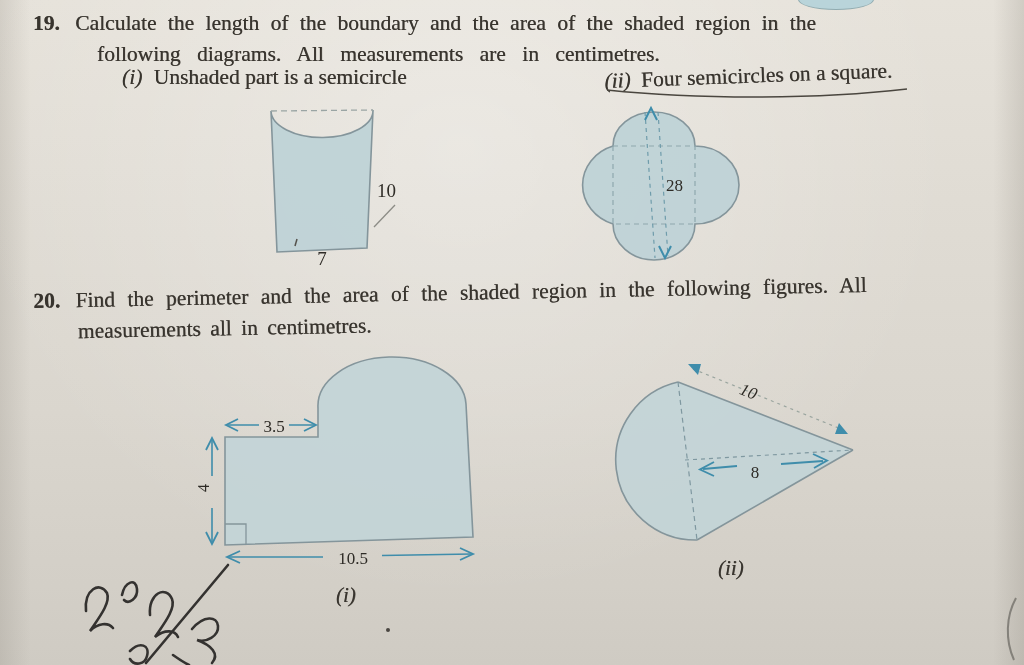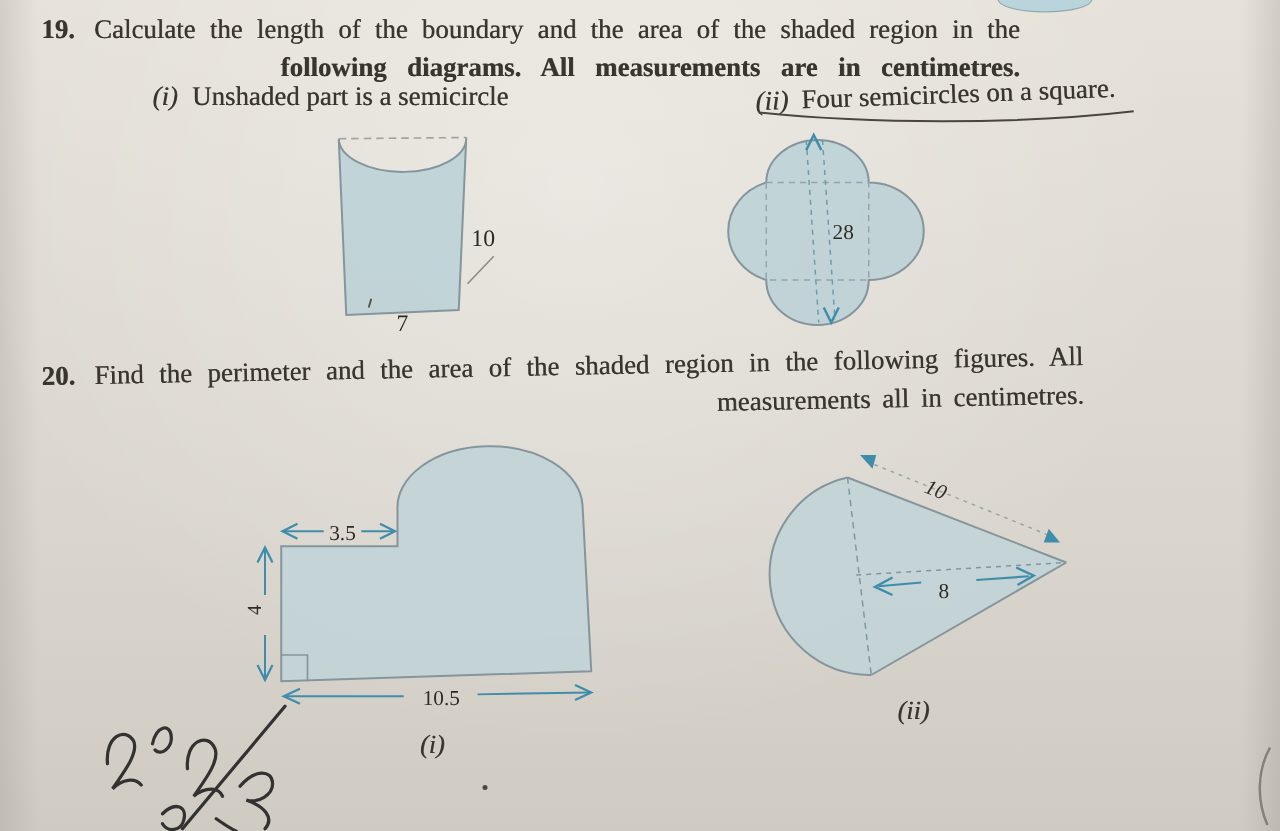--- a/index.html
+++ b/index.html
@@ -6,21 +6,20 @@
   .page{
     position:relative;
     width:1024px;height:665px;
     overflow:hidden;
     background:
       radial-gradient(ellipse at 45% 22%, rgba(255,255,255,0.30), rgba(255,255,255,0) 62%),
       linear-gradient(90deg, rgba(110,104,94,0.16) 0%, rgba(110,104,94,0) 3%, rgba(110,104,94,0) 97%, rgba(110,104,94,0.18) 100%),
       linear-gradient(180deg, #e6e2da 0%, #e0dcd4 30%, #dad6ce 62%, #d3cfc7 88%, #cfcbc3 100%);
     font-family:"Liberation Serif","DejaVu Serif",serif;
     color:#35312c;
-    text-align:right;
   }
   .bodytext{
     position:absolute;
     font-size:21.5px;
     line-height:31px;
     color:#38342e;
     text-shadow:0.35px 0 0 rgba(56,52,46,0.75);
     white-space:nowrap;
   }
   .qnum{font-weight:bold;}
@@ -50,21 +49,21 @@
 <body>
 
 <div class="page">
 
   <div class="sliver"></div>
 
   <div class="bodytext" style="left:33px;top:8px;">
     <span class="qnum">19.</span>
     <span style="margin-left:10px;word-spacing:6px;">Calculate the length of the boundary and the area of the shaded region in the</span>
     <br>
-    <span style="margin-left:28px;word-spacing:11px;font-weight:bold;">following diagrams. All measurements are in centimetres.</span>
+    <span style="margin-left:64px;word-spacing:11px;">following diagrams. All measurements are in centimetres.</span>
   </div>
 
   <div class="bodytext" style="left:122px;top:62px;">
     <span class="ital">(i)</span>
     <span style="margin-left:6px;">Unshaded part is a semicircle</span>
   </div>
 
   <div class="bodytext" style="left:605px;top:66px;transform:rotate(-2.1deg);transform-origin:left bottom;">
     <span class="ital">(ii)</span>
     <span style="margin-left:5px;">Four semicircles on a square.</span>

